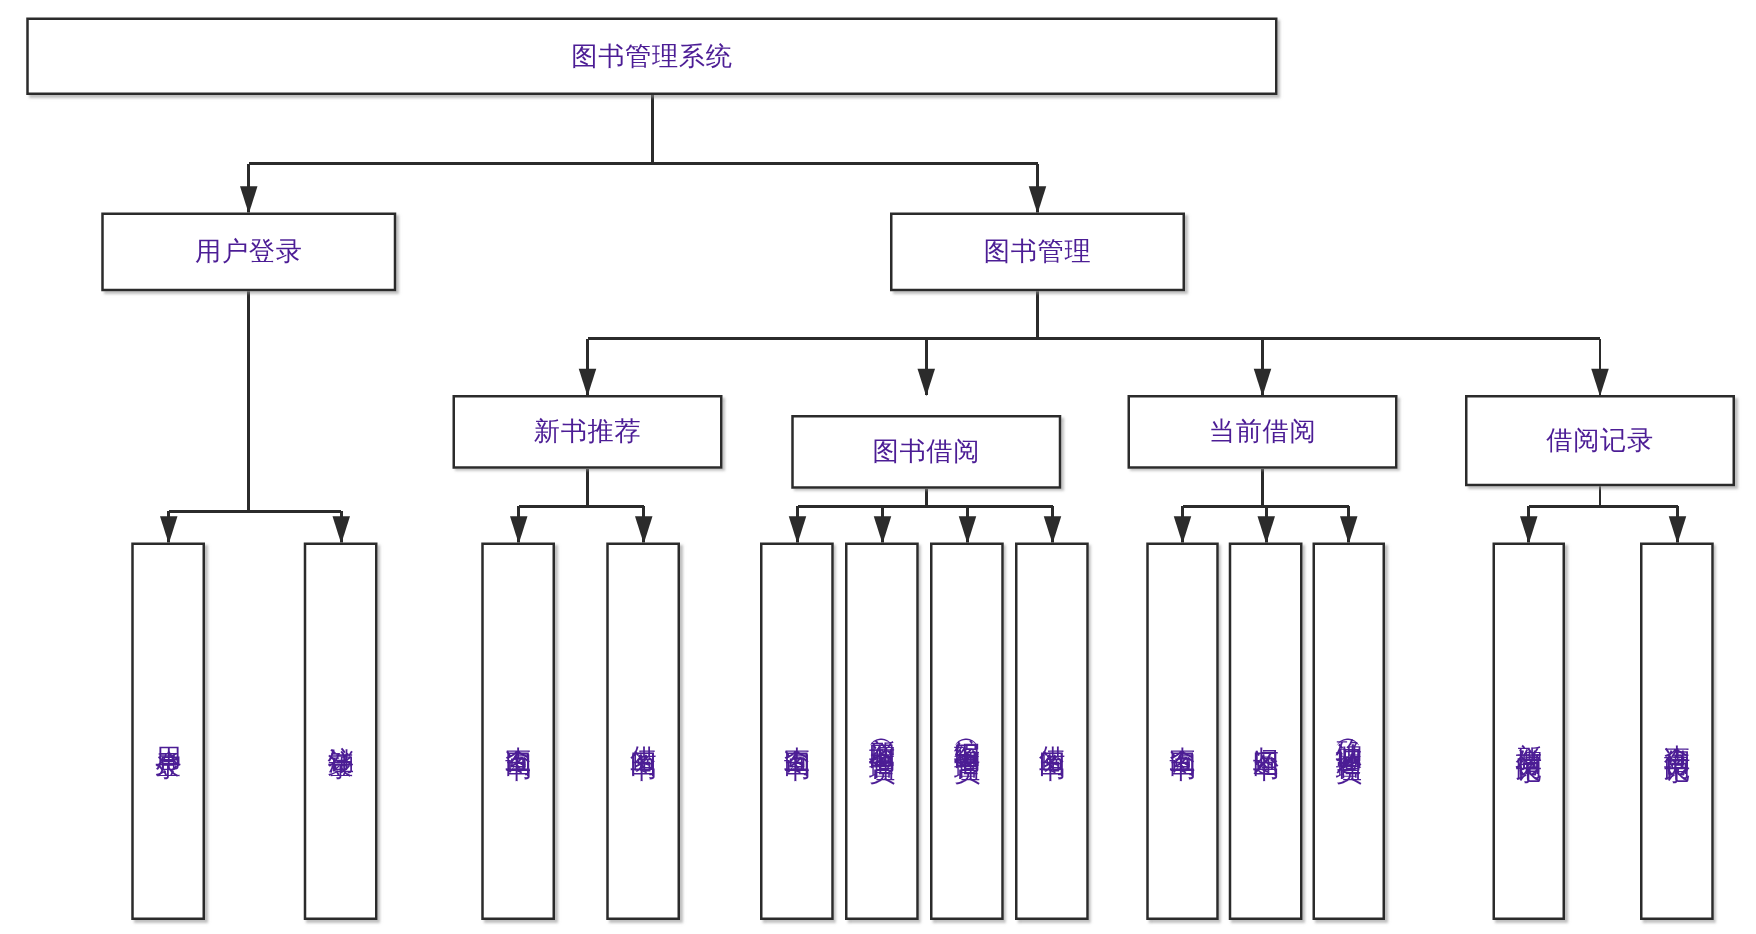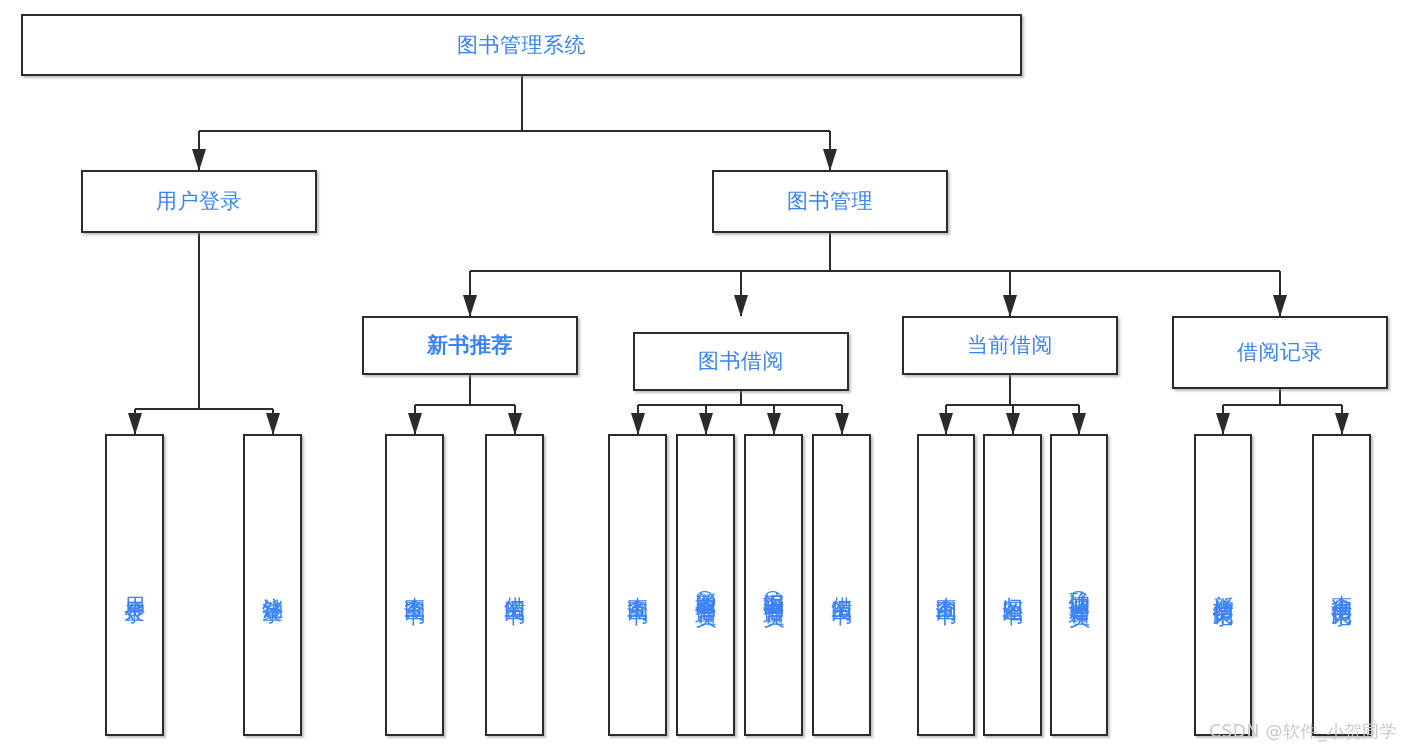--- a/index.html
+++ b/index.html
@@ -28,21 +28,21 @@
     position: absolute;
     box-sizing: border-box;
     border: 2.2px solid #2b2b2b;
     background: #ffffff;
     display: flex;
     align-items: center;
     justify-content: center;
     box-shadow: 2px 2px 2px rgba(140,140,140,0.55);
   }
   .node .label {
-    color: #3b82f6;
+    color: #4c1d95;
     line-height: 1.06;
     text-align: center;
     letter-spacing: 0.5px;
   }
   .node.horiz .label {
     font-size: 21px;
     white-space: nowrap;
   }
   .node.vert .label {
     writing-mode: vertical-rl;
@@ -123,21 +123,21 @@
   <div id="nodes">
       <div class="node horiz" style="left: 21px; top: 14px; width: 1001px; height: 62px;">
         <span class="label">图书管理系统</span>
       </div>
       <div class="node horiz" style="left: 81px; top: 170px; width: 236px; height: 63px;">
         <span class="label">用户登录</span>
       </div>
       <div class="node horiz" style="left: 712px; top: 170px; width: 236px; height: 63px;">
         <span class="label">图书管理</span>
       </div>
-      <div class="node horiz" style="left: 362px; top: 316px; width: 216px; height: 59px; font-weight: bold;">
+      <div class="node horiz" style="left: 362px; top: 316px; width: 216px; height: 59px;">
         <span class="label">新书推荐</span>
       </div>
       <div class="node horiz" style="left: 633px; top: 316px; width: 216px; height: 59px; margin-top: 16px;">
         <span class="label">图书借阅</span>
       </div>
       <div class="node horiz" style="left: 902px; top: 316px; width: 216px; height: 59px;">
         <span class="label">当前借阅</span>
       </div>
       <div class="node horiz" style="left: 1172px; top: 316px; width: 216px; height: 73px;">
         <span class="label">借阅记录</span>
@@ -175,14 +175,13 @@
       <div class="node vert" style="left: 1050px; top: 434px; width: 58px; height: 302px;">
         <span class="label">确认归还（管理员）</span>
       </div>
       <div class="node vert" style="left: 1194px; top: 434px; width: 58px; height: 302px;">
         <span class="label">新增借阅记录</span>
       </div>
       <div class="node vert" style="left: 1312px; top: 434px; width: 59px; height: 302px;">
         <span class="label">查询借阅记录</span>
       </div>
     </div>
-  <div id="watermark">CSDN @软件_小贺同学</div>
 </div>
 
 </body></html>

